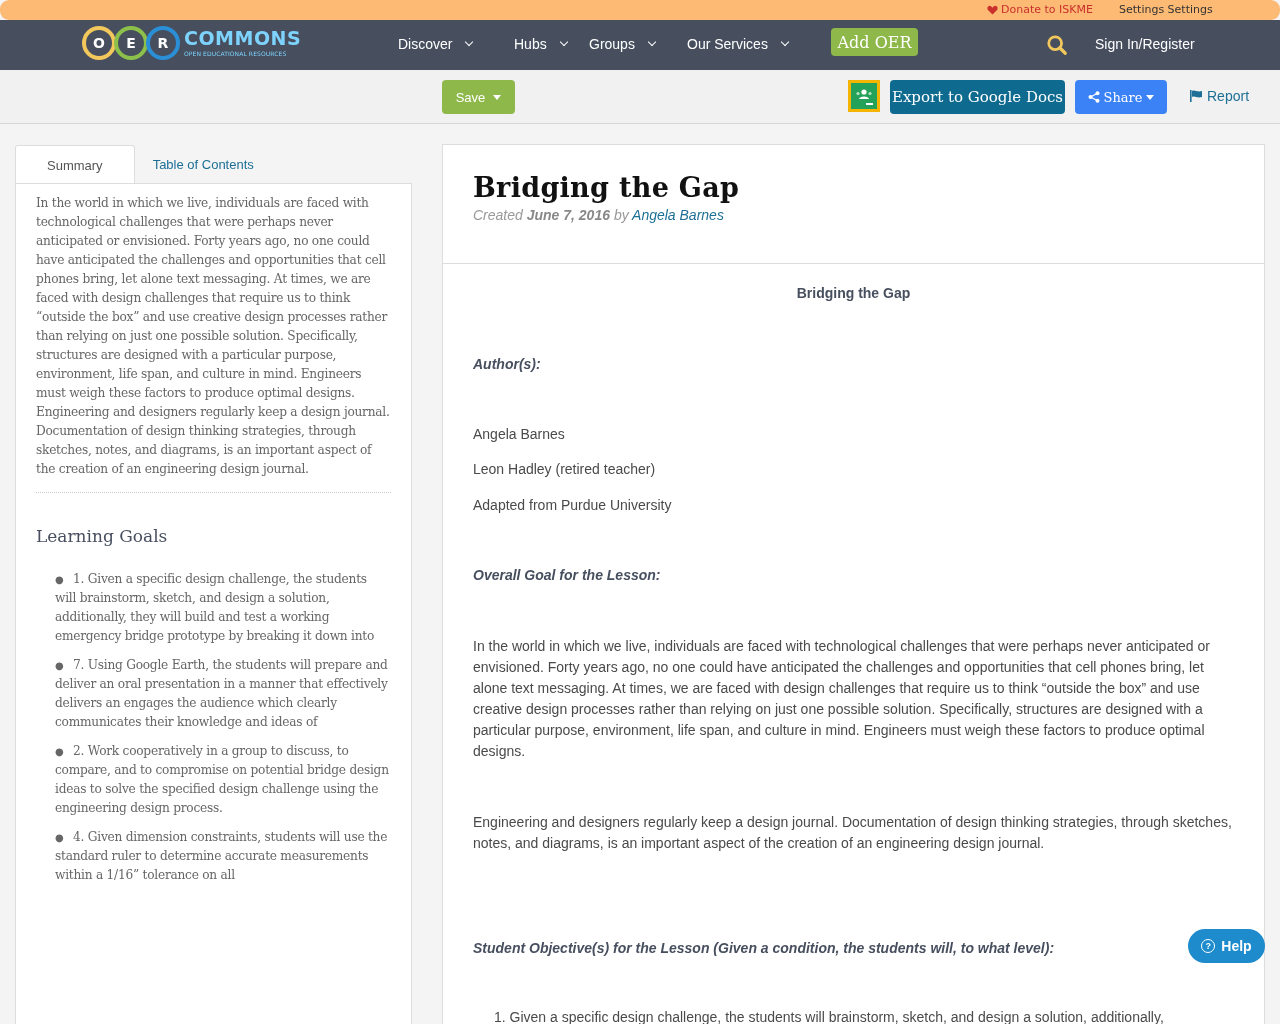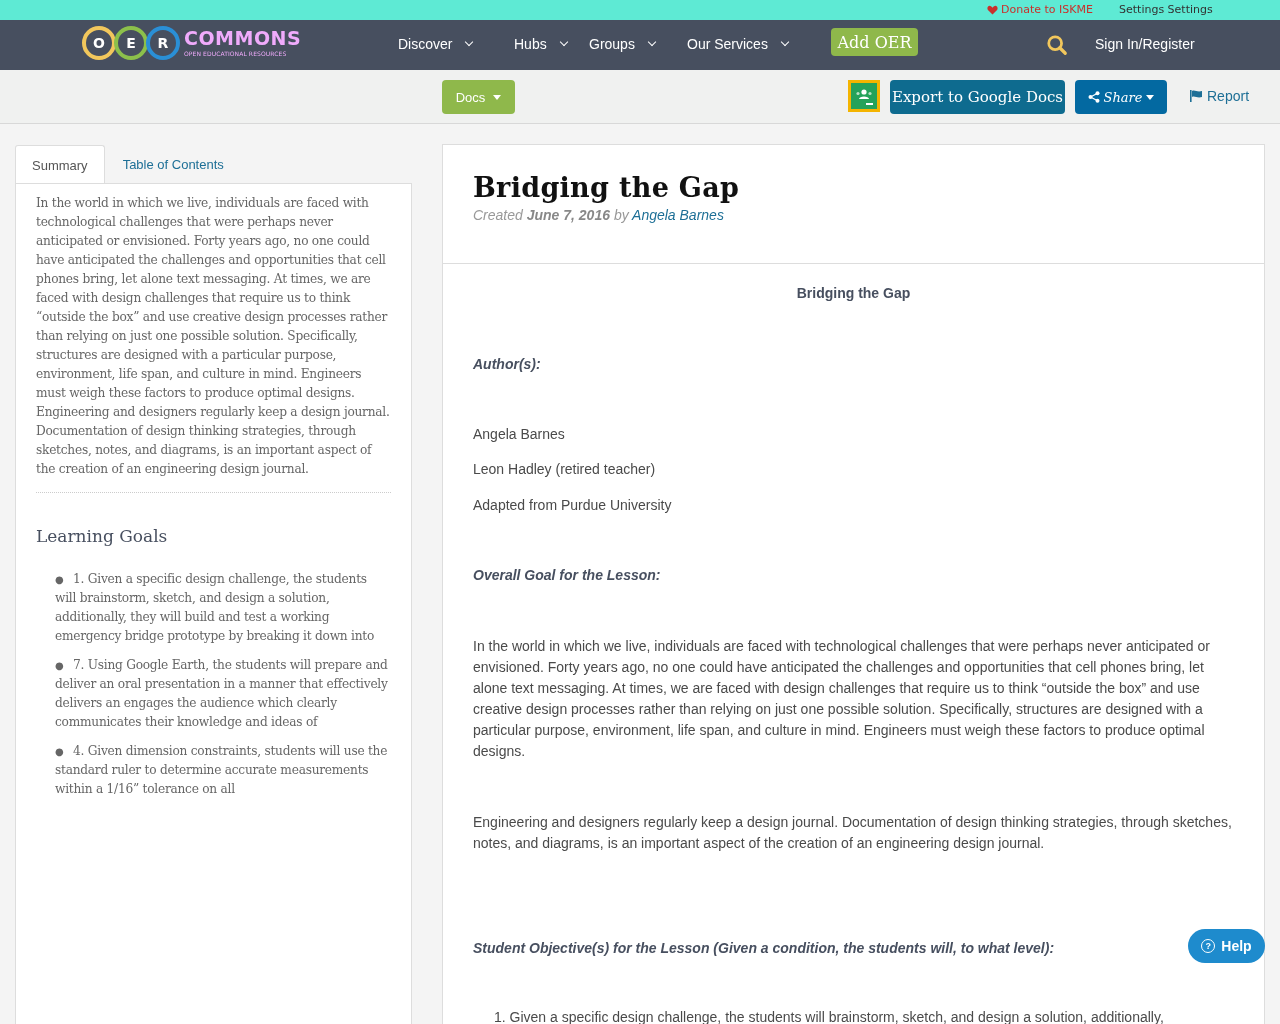--- a/index.html
+++ b/index.html
@@ -1,53 +1,53 @@
 <!DOCTYPE html>
 <html><head>
   <meta charset="utf-8">
   <style>
     * { box-sizing: border-box; margin: 0; padding: 0; }
     html, body { width: 1280px; height: 1024px; overflow: hidden; }
     body { background: #f4f4f4; font-family: "DejaVu Sans", sans-serif; color: #4a4a4a; position: relative; }
 
     
-    .util-bar { height: 20px; background: #5eead4; position: relative; font-size: 11px; }
+    .util-bar { height: 20px; background: #fdba74; position: relative; font-size: 11px; border-radius: 9px; }
     .util-bar .donate { position: absolute; left: 987px; top: 3px; color: #c9302c; display: flex; align-items: center; gap: 3px; cursor: pointer; }
     .util-bar .display { position: absolute; left: 1119px; top: 3px; color: #333; cursor: pointer; }
     .heart { width: 11px; height: 10px; display: inline-block; }
 
     
     .main-nav { height: 50px; background: #474f5f; position: relative; }
     .logo { position: absolute; left: 82px; top: 6px; display: flex; align-items: center; cursor: pointer; }
     .logo .ring { width: 34px; height: 34px; border-radius: 50%; border: 4px solid; background: #474f5f; display: flex; align-items: center; justify-content: center; color: #fff; font-weight: bold; font-size: 14px; font-family: "DejaVu Sans", sans-serif; margin-right: -2px; }
     .logo .ring.o { border-color: #f2c75c; }
     .logo .ring.e { border-color: #8cc04b; }
     .logo .ring.r { border-color: #2a8fd6; }
-    .logo .words { margin-left: 6px; color: #f0abfc; line-height: 1; }
+    .logo .words { margin-left: 6px; color: #7dd3fc; line-height: 1; }
     .logo .words .big { font-size: 19px; font-weight: bold; letter-spacing: 0.5px; font-family: "DejaVu Sans", sans-serif; }
     .logo .words .small { font-size: 6px; margin-top: 3px; letter-spacing: 0.1px; }
     .nav-item { position: absolute; top: 16px; color: #fff; font-size: 14px; display: flex; align-items: center; gap: 8px; cursor: pointer; font-family: "Liberation Sans", sans-serif; }
     .chev { display: inline-block; width: 6px; height: 6px; border-right: 1.5px solid #fff; border-bottom: 1.5px solid #fff; transform: rotate(45deg); margin-top: -4px; margin-left: 6px; }
     .add-oer { position: absolute; left: 831px; top: 8px; width: 87px; height: 28px; background: #8fb84b; color: #fff; border-radius: 4px; font-family: "DejaVu Serif", serif; font-size: 16px; display: flex; align-items: center; justify-content: center; cursor: pointer; }
     .search-icon { position: absolute; left: 1046px; top: 34px; width: 22px; height: 22px; cursor: pointer; }
     .sign-in { position: absolute; left: 1095px; top: 16px; color: #fff; font-size: 14px; cursor: pointer; font-family: "Liberation Sans", sans-serif; }
 
     
     .action-bar { height: 54px; background: #f0f1f0; border-bottom: 1px solid #d8d8d8; position: relative; }
     .save-btn { position: absolute; left: 442px; top: 10px; width: 73px; height: 34px; background: #8fb84b; color: #fff; border-radius: 4px; font-size: 13px; display: flex; align-items: center; justify-content: center; gap: 8px; cursor: pointer; font-family: "Liberation Sans", sans-serif; }
     .caret { width: 0; height: 0; border-left: 4px solid transparent; border-right: 4px solid transparent; border-top: 5px solid #fff; display: inline-block; }
     .classroom-btn { position: absolute; left: 848px; top: 10px; width: 32px; height: 32px; background: #f4b400; padding: 3px; cursor: pointer; }
     .classroom-btn .inner { width: 100%; height: 100%; background: #25a25a; position: relative; }
     .export-btn { position: absolute; left: 890px; top: 10px; width: 175px; height: 34px; background: #0e6b8f; color: #fff; border-radius: 4px; font-family: "DejaVu Serif", serif; font-size: 15px; display: flex; align-items: center; justify-content: center; cursor: pointer; }
-    .share-btn { position: absolute; left: 1075px; top: 10px; width: 92px; height: 34px; background: #0369a1; color: #fff; border-radius: 4px; font-family: "DejaVu Serif", serif; font-size: 13px; display: flex; align-items: center; justify-content: center; gap: 4px; cursor: pointer; font-style: italic; }
+    .share-btn { position: absolute; left: 1075px; top: 10px; width: 92px; height: 34px; background: #3b82f6; color: #fff; border-radius: 4px; font-family: "DejaVu Serif", serif; font-size: 13px; display: flex; align-items: center; justify-content: center; gap: 4px; cursor: pointer; }
     .report-link { position: absolute; left: 1190px; top: 18px; color: #1d6f96; font-size: 14px; display: flex; align-items: center; gap: 4px; cursor: pointer; font-family: "Liberation Sans", sans-serif; }
 
     
     .tabs { position: absolute; left: 15px; top: 145px; height: 39px; display: flex; }
-    .tab { height: 39px; padding: 0 16px; font-size: 13px; display: flex; align-items: center; cursor: pointer; font-family: "Liberation Sans", sans-serif; }
+    .tab { height: 39px; padding: 0 31px; font-size: 13px; display: flex; align-items: center; cursor: pointer; font-family: "Liberation Sans", sans-serif; }
     .tab.active { background: #fff; border: 1px solid #ddd; border-bottom: none; color: #555; border-radius: 3px 3px 0 0; }
     .tab.inactive { color: #1d6f96; padding-left: 18px; }
     .left-panel { position: absolute; left: 15px; top: 183px; width: 397px; height: 850px; background: #fff; border: 1px solid #ddd; padding: 10px 20px 0 20px; overflow: hidden; }
     .summary-text { font-family: "DejaVu Serif", serif; font-size: 12.2px; line-height: 19px; color: #666; letter-spacing: -0.25px; }
     .dotted { border-top: 1px dotted #ccc; margin: 13px 0 0 0; }
     .lg-title { font-family: "DejaVu Serif", serif; font-size: 17px; color: #474f5f; margin-top: 33px; font-weight: normal; }
     .goals { list-style: none; margin-top: 24px; padding-left: 19px; }
     .goals li { font-family: "DejaVu Serif", serif; font-size: 12.2px; line-height: 19px; color: #666; margin-bottom: 10px; letter-spacing: -0.25px; }
     .goals li .bullet { display: inline-block; width: 18px; font-size: 10px; }
 
@@ -114,21 +114,21 @@
   <svg class="search-icon" style="top:14px;" viewBox="0 0 24 24">
     <circle cx="10" cy="10" r="7" fill="none" stroke="#f2c75c" stroke-width="3"></circle>
     <line x1="15" y1="15" x2="21" y2="21" stroke="#f2c75c" stroke-width="3.5" stroke-linecap="round"></line>
   </svg>
 
   <div class="sign-in">Sign In/Register</div>
 </div>
 
 <div class="action-bar">
   <div class="save-btn">
-    <span>Docs</span>
+    <span>Save</span>
     <span class="caret"></span>
   </div>
 
   <div class="classroom-btn">
     <div class="inner">
       <svg width="26" height="26" viewBox="0 0 26 26" style="position:absolute;left:0;top:0;">
         <circle cx="13" cy="9" r="2.6" fill="#fff"></circle>
         <path d="M8 16 C8 12.5 18 12.5 18 16 Z" fill="#fff"></path>
         <circle cx="7" cy="10.5" r="1.6" fill="#b7e0c3"></circle>
         <circle cx="19" cy="10.5" r="1.6" fill="#b7e0c3"></circle>
@@ -165,20 +165,21 @@
   <div class="tab inactive">Table of Contents</div>
 </div>
 
 <div class="left-panel">
   <p class="summary-text">In the world in which we live, individuals are faced with technological challenges that were perhaps never anticipated or envisioned. Forty years ago, no one could have anticipated the challenges and opportunities that cell phones bring, let alone text messaging. At times, we are faced with design challenges that require us to think “outside the box” and use creative design processes rather than relying on just one possible solution. Specifically, structures are designed with a particular purpose, environment, life span, and culture in mind. Engineers must weigh these factors to produce optimal designs. Engineering and designers regularly keep a design journal. Documentation of design thinking strategies, through sketches, notes, and diagrams, is an important aspect of the creation of an engineering design journal.</p>
   <div class="dotted"></div>
   <h3 class="lg-title">Learning Goals</h3>
   <ul class="goals">
     <li><span class="bullet">●</span><span>1. Given a specific design challenge, the students will brainstorm, sketch, and design a solution, additionally, they will build and test a working emergency bridge prototype by breaking it down into</span></li>
     <li><span class="bullet">●</span><span>7. Using Google Earth, the students will prepare and deliver an oral presentation in a manner that effectively delivers an engages the audience which clearly communicates their knowledge and ideas of</span></li>
+    <li><span class="bullet">●</span><span>2. Work cooperatively in a group to discuss, to compare, and to compromise on potential bridge design ideas to solve the specified design challenge using the engineering design process.</span></li>
     <li><span class="bullet">●</span><span>4. Given dimension constraints, students will use the standard ruler to determine accurate measurements within a 1/16” tolerance on all</span></li>
   </ul>
 </div>
 
 <div class="doc">
   <div class="doc-head">
     <h1 class="doc-title">Bridging the Gap</h1>
     <div class="meta">
       <span>Created</span>
       <span class="date">June 7, 2016</span>

